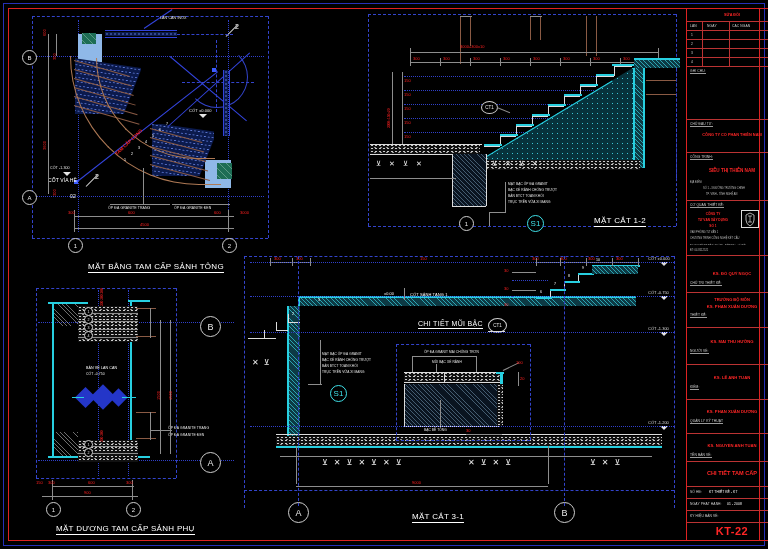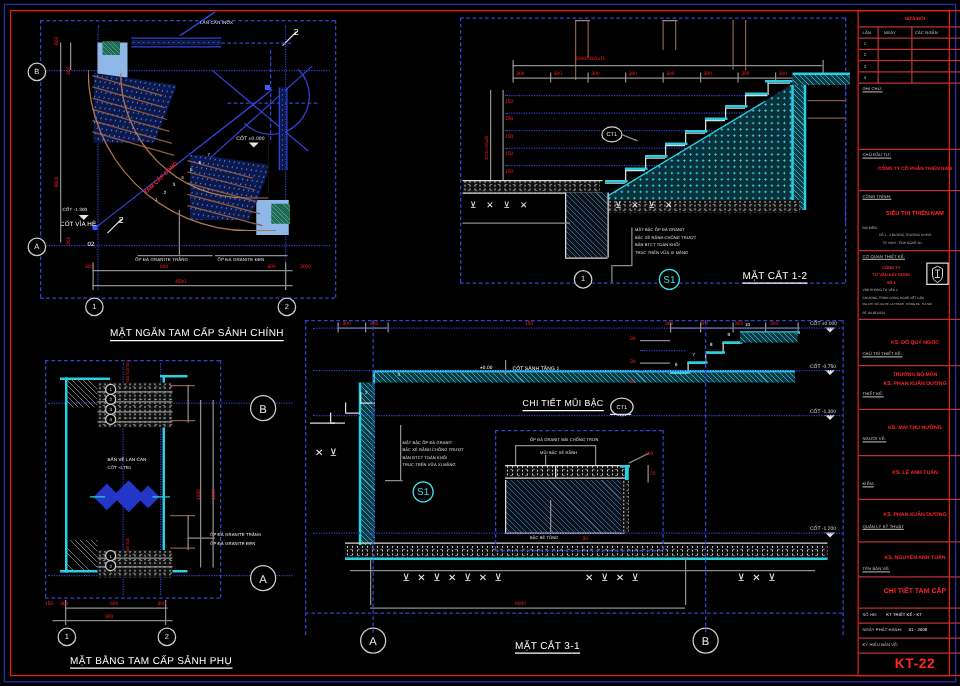--- a/index.html
+++ b/index.html
@@ -205,21 +205,21 @@
     <div class="dim" style="left:128px;top:210px;">600</div>
     <div class="dim" style="left:214px;top:210px;">600</div>
     <div class="dim" style="left:240px;top:210px;">3000</div>
     <div class="dim" style="left:140px;top:222px;">4500</div>
 
     <div class="bubble" style="left:22px;top:50px;">B</div>
     <div class="bubble" style="left:22px;top:190px;">A</div>
     <div class="bubble" style="left:68px;top:238px;">1</div>
     <div class="bubble" style="left:222px;top:238px;">2</div>
 
-    <div class="ttl" style="left:88px;top:262px;">MẶT NGĂN TAM CẤP SẢNH CHÍNH</div>
+    <div class="ttl" style="left:88px;top:262px;">MẶT BẰNG TAM CẤP SẢNH TÔNG</div>
   </div>
 
   <div>
     <div class="dashv" style="left:36px;top:288px;height:190px;"></div>
     <div class="dashv" style="left:176px;top:288px;height:190px;"></div>
     <div class="dashh" style="left:36px;top:288px;width:140px;"></div>
     <div class="dashh" style="left:36px;top:478px;width:140px;"></div>
 
     <div class="dotv" style="left:98px;top:290px;height:186px;"></div>
     <div class="dotv" style="left:128px;top:290px;height:186px;"></div>
@@ -289,21 +289,21 @@
     <div class="dim" style="left:48px;top:480px;">300</div>
     <div class="dim" style="left:88px;top:480px;">600</div>
     <div class="dim" style="left:126px;top:480px;">300</div>
     <div class="dim" style="left:84px;top:490px;">900</div>
 
     <div class="bubble" style="left:200px;top:316px;width:19px;height:19px;font-size:9px;">B</div>
     <div class="bubble" style="left:200px;top:452px;width:19px;height:19px;font-size:9px;">A</div>
     <div class="bubble" style="left:46px;top:502px;">1</div>
     <div class="bubble" style="left:126px;top:502px;">2</div>
 
-    <div class="ttl" style="left:56px;top:524px;">MẶT BẰNG TAM CẤP SẢNH PHỤ</div>
+    <div class="ttl" style="left:56px;top:524px;">MẶT DƯƠNG TAM CẤP SẢNH PHỤ</div>
   </div>
 
   <div>
     <div class="dashv" style="left:368px;top:14px;height:212px;"></div>
     <div class="dashv" style="left:676px;top:14px;height:212px;"></div>
     <div class="dashh" style="left:368px;top:14px;width:308px;"></div>
     <div class="dashh" style="left:368px;top:226px;width:308px;"></div>
 
     <div class="brown" style="position:absolute;left:460px;top:16px;width:1px;height:48px;"></div>
     <div class="brown" style="position:absolute;left:470px;top:16px;width:1px;height:30px;"></div>

